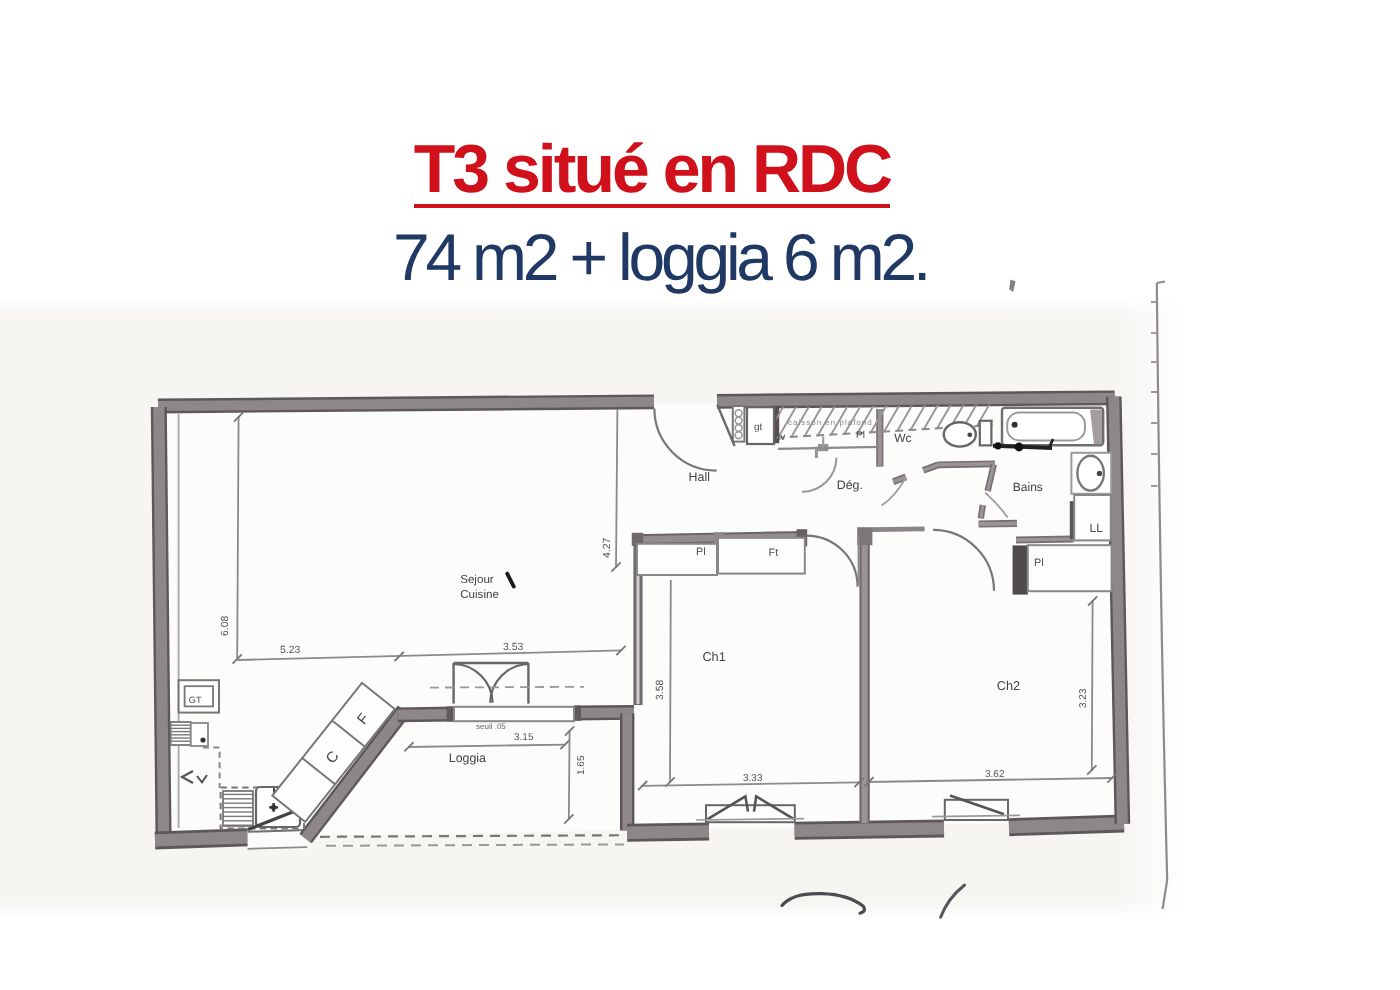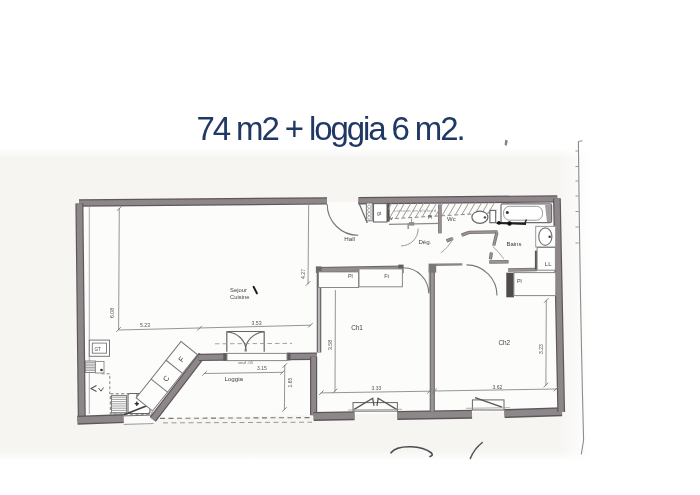--- a/index.html
+++ b/index.html
@@ -263,13 +263,14 @@
       <line x1="575.5" y1="166.5" x2="578.8" y2="166.5" stroke="#9a9497" stroke-width="0.95"></line>
       <line x1="575.5" y1="181" x2="578.8" y2="181" stroke="#9a9497" stroke-width="0.95"></line>
       <line x1="575.5" y1="196" x2="578.8" y2="196" stroke="#9a9497" stroke-width="0.95"></line>
       <line x1="575.5" y1="211.5" x2="578.8" y2="211.5" stroke="#9a9497" stroke-width="0.95"></line>
       <line x1="575.5" y1="227" x2="578.8" y2="227" stroke="#9a9497" stroke-width="0.95"></line>
       <line x1="575.5" y1="243" x2="578.8" y2="243" stroke="#9a9497" stroke-width="0.95"></line>
       <path d="M 391,452.8 Q 396,446.3 411,446.8 Q 424,447.2 431.5,453 Q 433.5,455.5 430,456.6" stroke="#4c4c50" stroke-width="1.6" fill="none" stroke-linecap="round"></path>
       <path d="M 482.3,442.5 Q 474,449 470.3,458.6" stroke="#55555a" stroke-width="1.5" fill="none" stroke-linecap="round"></path>
       <polygon points="505.2,139.8 507.8,140.6 506.6,146 504.6,144.8" fill="#6d6d71" opacity="0.85"></polygon>
     </svg>
+<div id="t1"><span>T3 situé en RDC</span></div>
 <div id="t2">74 m2 + loggia 6 m2.</div>
 </div>
 </body></html>

